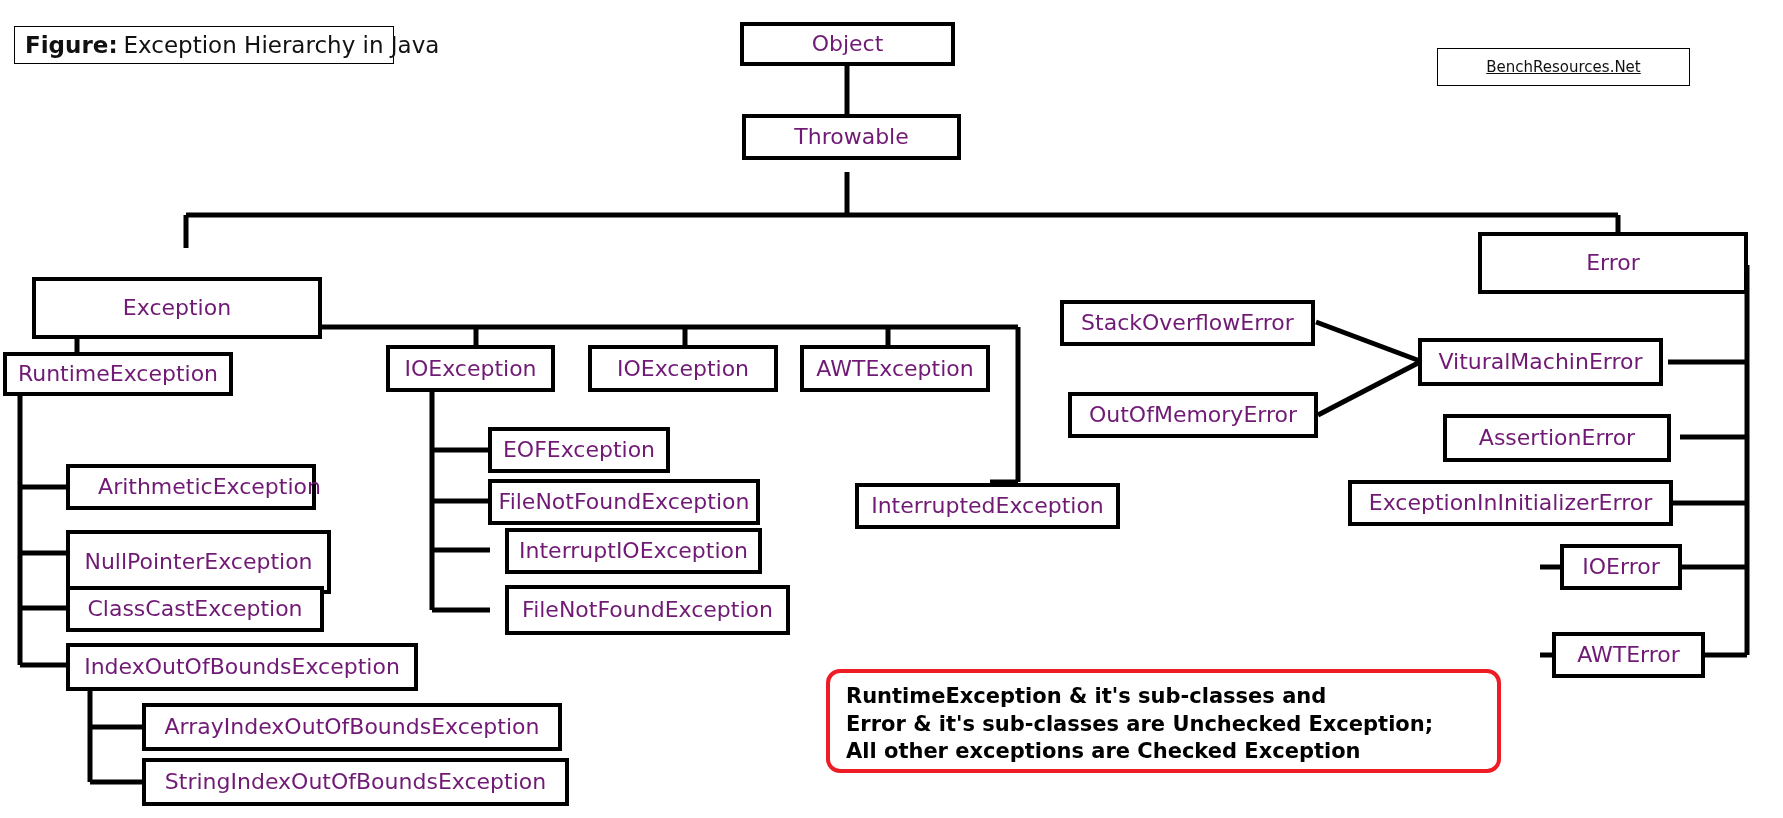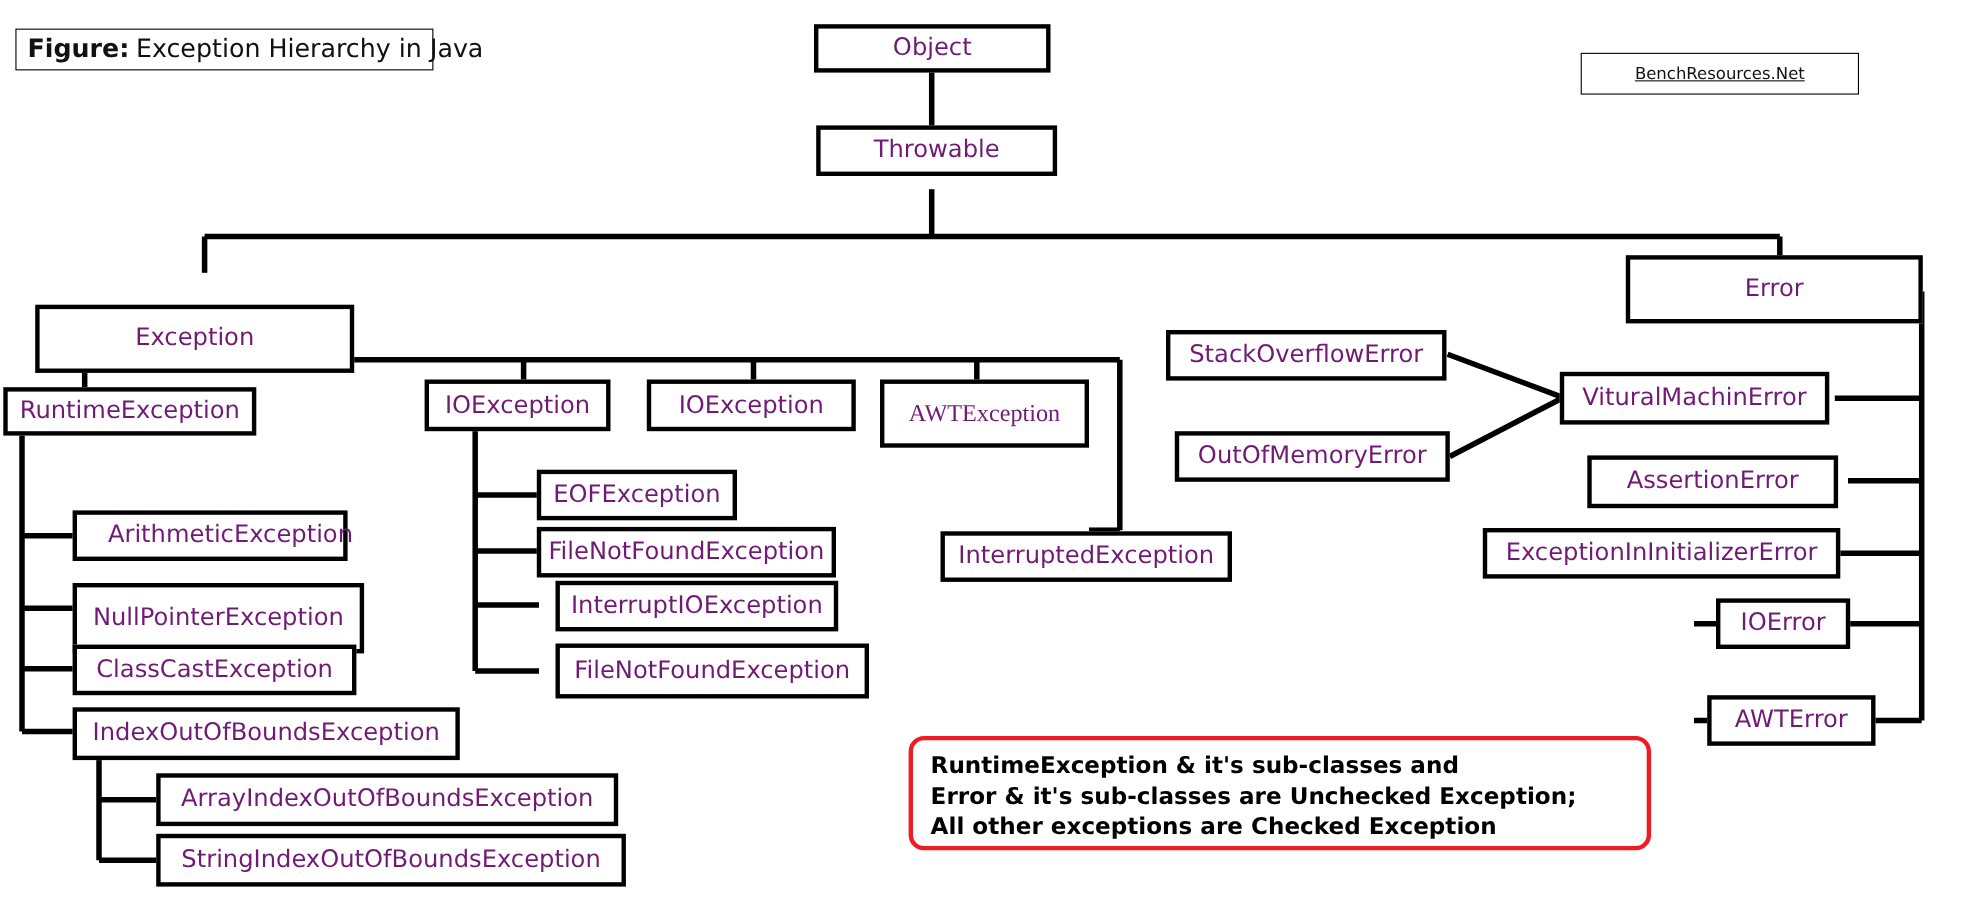--- a/index.html
+++ b/index.html
@@ -149,21 +149,21 @@
   </div>
 
   <div class="node" style="left:386px;top:345px;width:169px;height:47px;">
     <span>IOException</span>
   </div>
 
   <div class="node" style="left:588px;top:345px;width:190px;height:47px;">
     <span>IOException</span>
   </div>
 
-  <div class="node" style="left:800px;top:345px;width:190px;height:62px;font-family:Liberation Serif, serif;">
+  <div class="node" style="left:800px;top:345px;width:190px;height:47px;">
     <span>AWTException</span>
   </div>
 
   <div class="node" style="left:855px;top:483px;width:265px;height:46px;">
     <span>InterruptedException</span>
   </div>
 
   <div class="node" style="left:66px;top:464px;width:250px;height:46px;padding-left:37px;">
     <span>ArithmeticException</span>
   </div>

